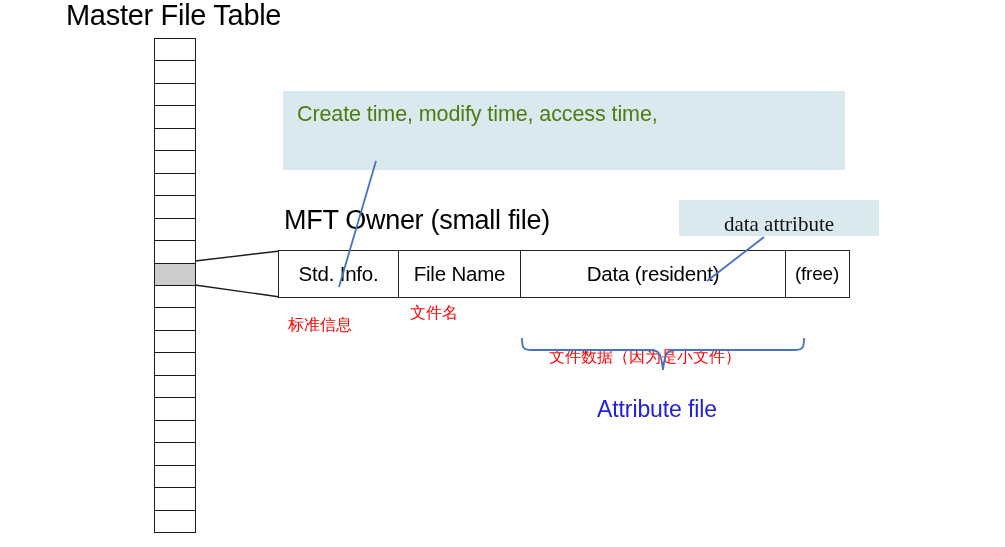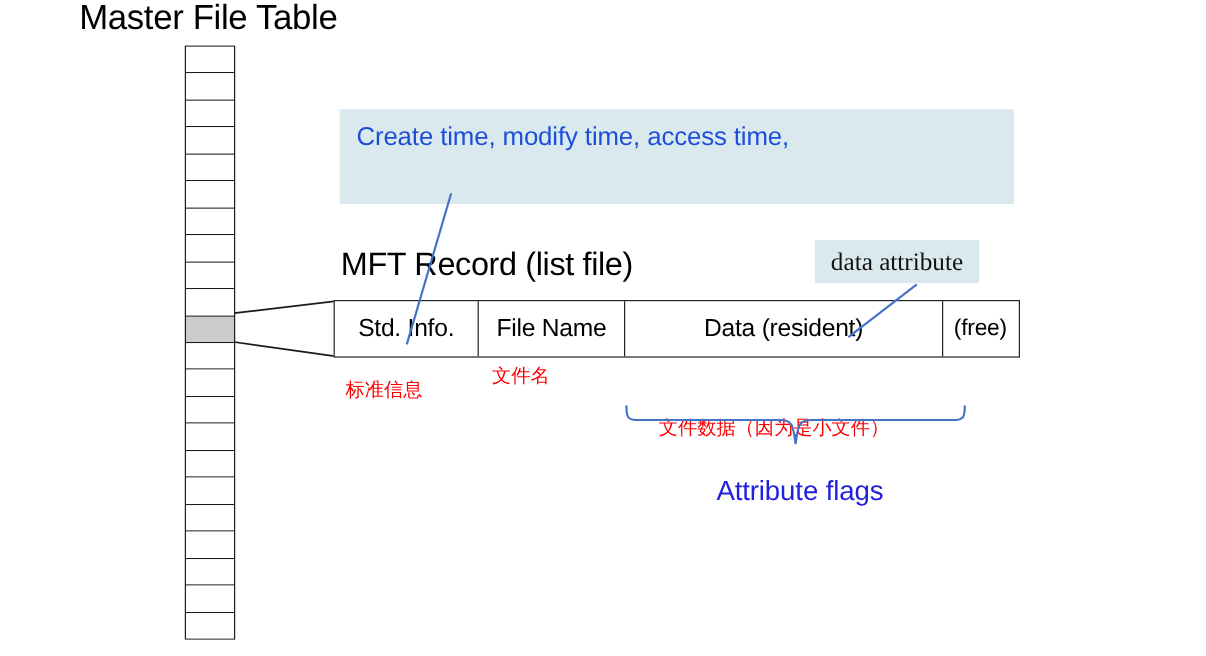--- a/index.html
+++ b/index.html
@@ -75,45 +75,45 @@
     width: 562px;
     height: 79px;
     background: #dae9ed;
     box-sizing: border-box;
     padding: 7px 0 0 14px;
   }
   #info-callout .line {
     font-size: 21.5px;
     line-height: 32px;
     letter-spacing: -0.1px;
-    color: #1d4ed8;
+    color: #4d7c0f;
     white-space: nowrap;
   }
 
   
   #record-heading {
     position: absolute;
     left: 284px;
     top: 203px;
     font-size: 27px;
     line-height: 34px;
     letter-spacing: -0.3px;
     white-space: nowrap;
   }
 
   
   #data-attr-callout {
     position: absolute;
     left: 679px;
     top: 200px;
-    width: 137px;
+    width: 200px;
     height: 36px;
     background: #dae9ed;
     display: flex;
-    align-items: center;
+    align-items: flex-end;
     justify-content: center;
   }
   #data-attr-callout .label {
     font-family: "Liberation Serif", serif;
     font-size: 21px;
     line-height: 24px;
     color: #111;
     white-space: nowrap;
   }
 
@@ -220,21 +220,21 @@
 
   <svg id="fan-connector" viewBox="0 0 96 62">
     <line x1="5" y1="21" x2="90" y2="11" stroke="#1a1a1a" stroke-width="1.4"></line>
     <line x1="5" y1="45" x2="90" y2="57" stroke="#1a1a1a" stroke-width="1.4"></line>
   </svg>
 
   <div id="info-callout">
     <div class="line">Create time, modify time, access time,</div>
   </div>
 
-  <div id="record-heading">MFT Record (list file)</div>
+  <div id="record-heading">MFT Owner (small file)</div>
 
   <div id="data-attr-callout">
     <div class="label">data attribute</div>
   </div>
 
   <div id="record-row">
     <div class="rec-cell rc-std">Std. Info.</div>
     <div class="rec-cell rc-name">File Name</div>
     <div class="rec-cell rc-data">Data (resident)</div>
     <div class="rec-cell rc-free">(free)</div>
@@ -242,20 +242,20 @@
 
   <div class="cn-note" id="cn-std">标准信息</div>
   <div class="cn-note" id="cn-name">文件名</div>
   <div class="cn-note" id="cn-data">文件数据（因为是小文件）</div>
 
   <svg id="attr-brace" viewBox="0 0 290 40">
     <path d="M4,2 C4,12 5,14 14,14 L132,14 C142,14 143,18 145,34
              C147,18 148,14 158,14 L276,14 C285,14 286,12 286,2" fill="none" stroke="#4472c4" stroke-width="1.8"></path>
   </svg>
 
-  <div id="attr-list-label">Attribute flags</div>
+  <div id="attr-list-label">Attribute file</div>
 
   <svg id="pointer-lines" viewBox="0 0 1005 547">
     <line x1="376" y1="161" x2="339" y2="287" stroke="#4472c4" stroke-width="1.8"></line>
     <line x1="764" y1="237" x2="707" y2="281" stroke="#4472c4" stroke-width="1.8"></line>
   </svg>
 
 </div>
 
 </body></html>

